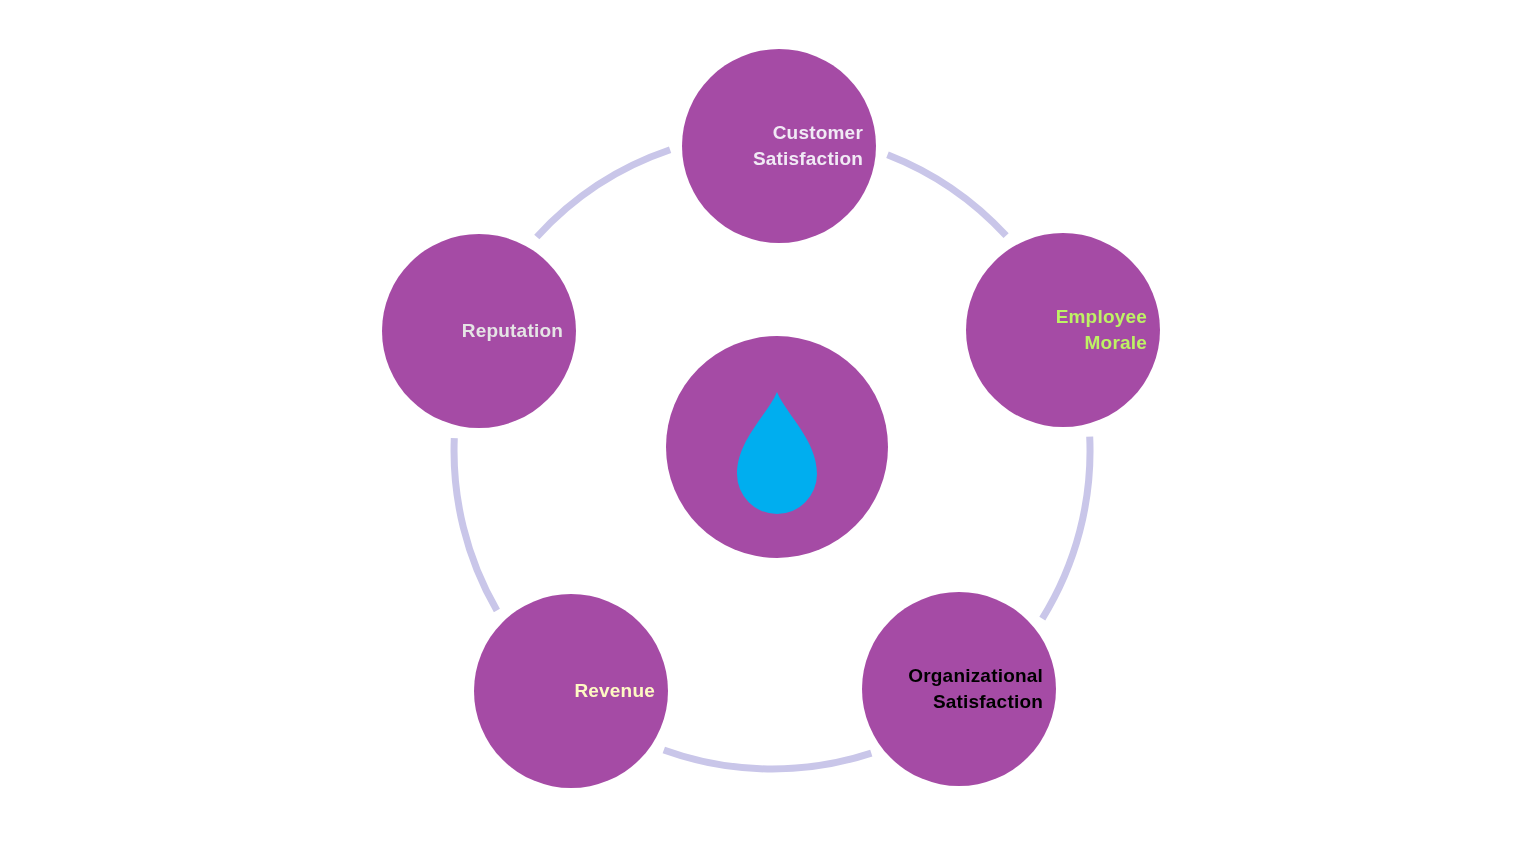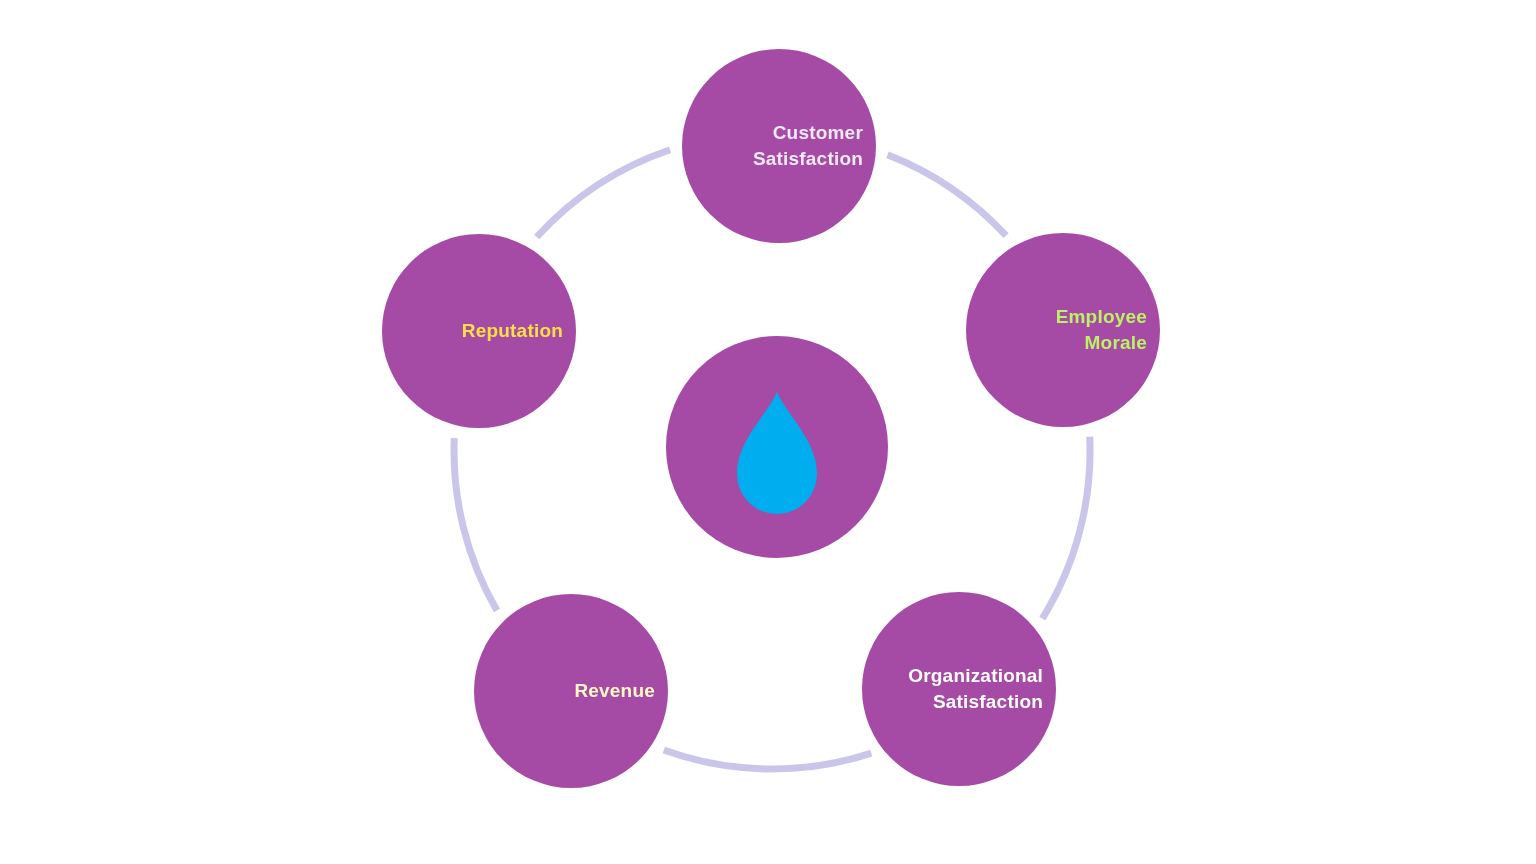--- a/index.html
+++ b/index.html
@@ -81,31 +81,31 @@
   </div>
 
   <div class="node" style="left: 966px; top: 233px; background: rgb(165, 75, 165);">
     <div class="node-label" style="color: #bef264;">
       <span>Employee</span>
       <span>Morale</span>
     </div>
   </div>
 
   <div class="node" style="left: 862px; top: 592px; background: rgb(165, 75, 165);">
-    <div class="node-label" style="color: #ffffff;">
+    <div class="node-label" style="color: #000000;">
       <span>Organizational</span>
       <span>Satisfaction</span>
     </div>
   </div>
 
   <div class="node" style="left: 474px; top: 594px; background: rgb(165, 75, 165);">
     <div class="node-label" style="color: #fef9c3;">
       <span>Revenue</span>
     </div>
   </div>
 
   <div class="node" style="left: 382px; top: 234px; background: rgb(165, 75, 165);">
-    <div class="node-label" style="color: #fde047;">
+    <div class="node-label" style="color: #e5e5e5;">
       <span>Reputation</span>
     </div>
   </div>
 
 </div>
 
 </body></html>

